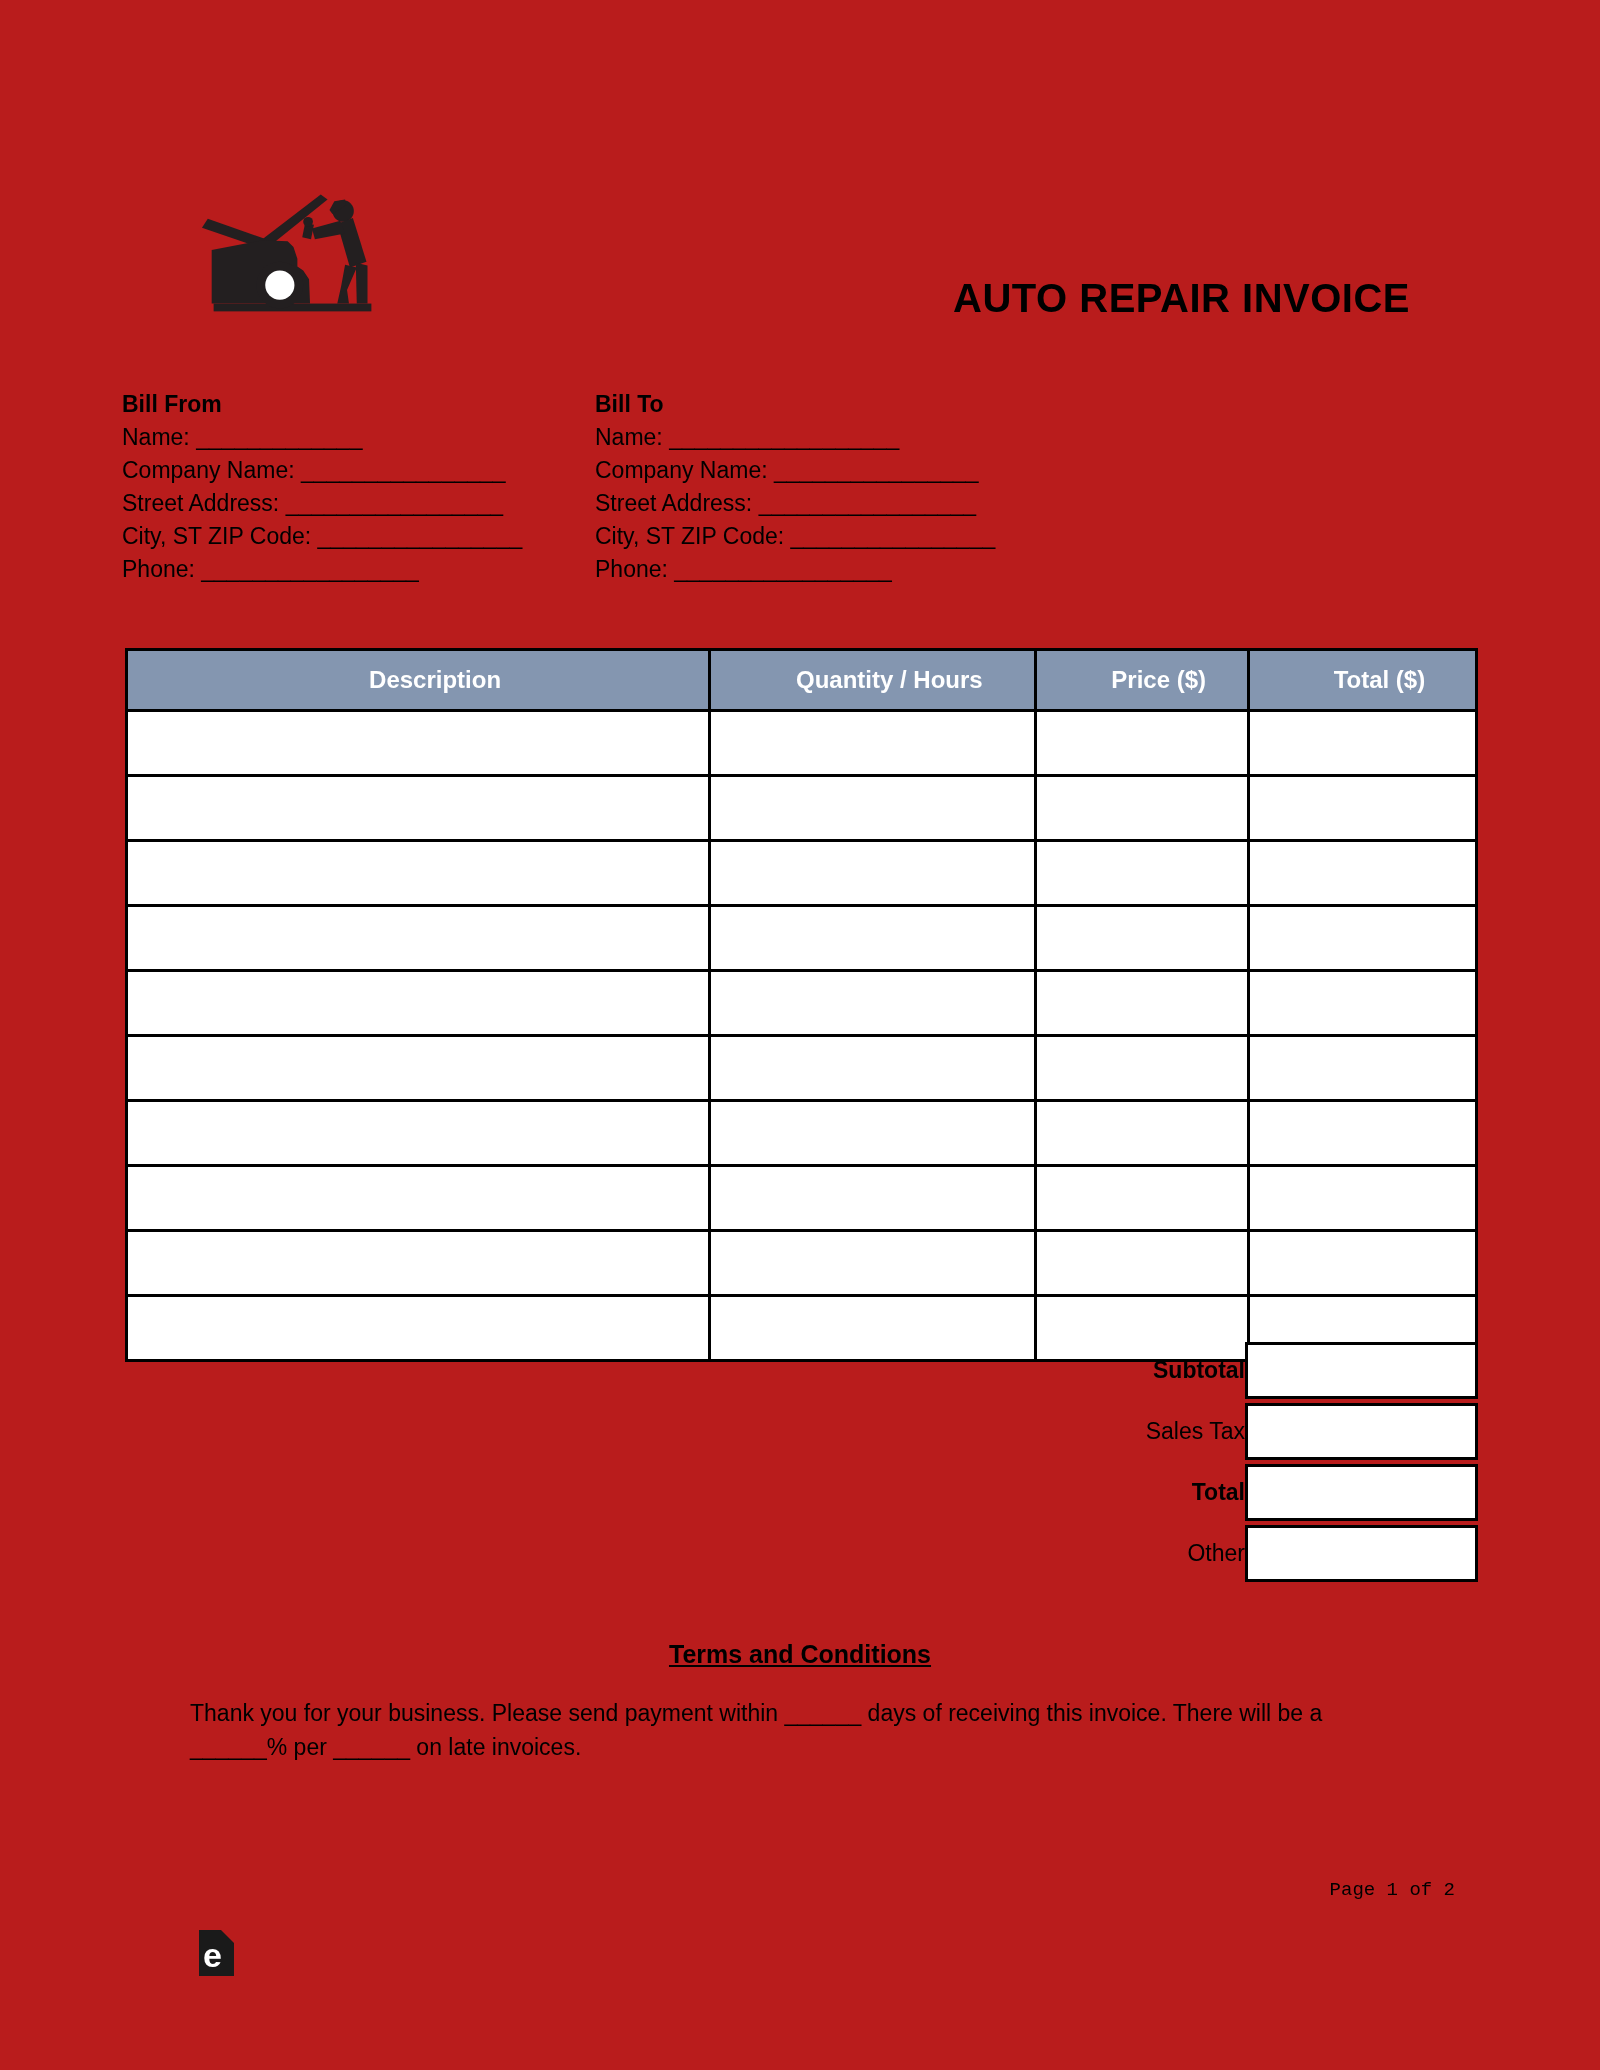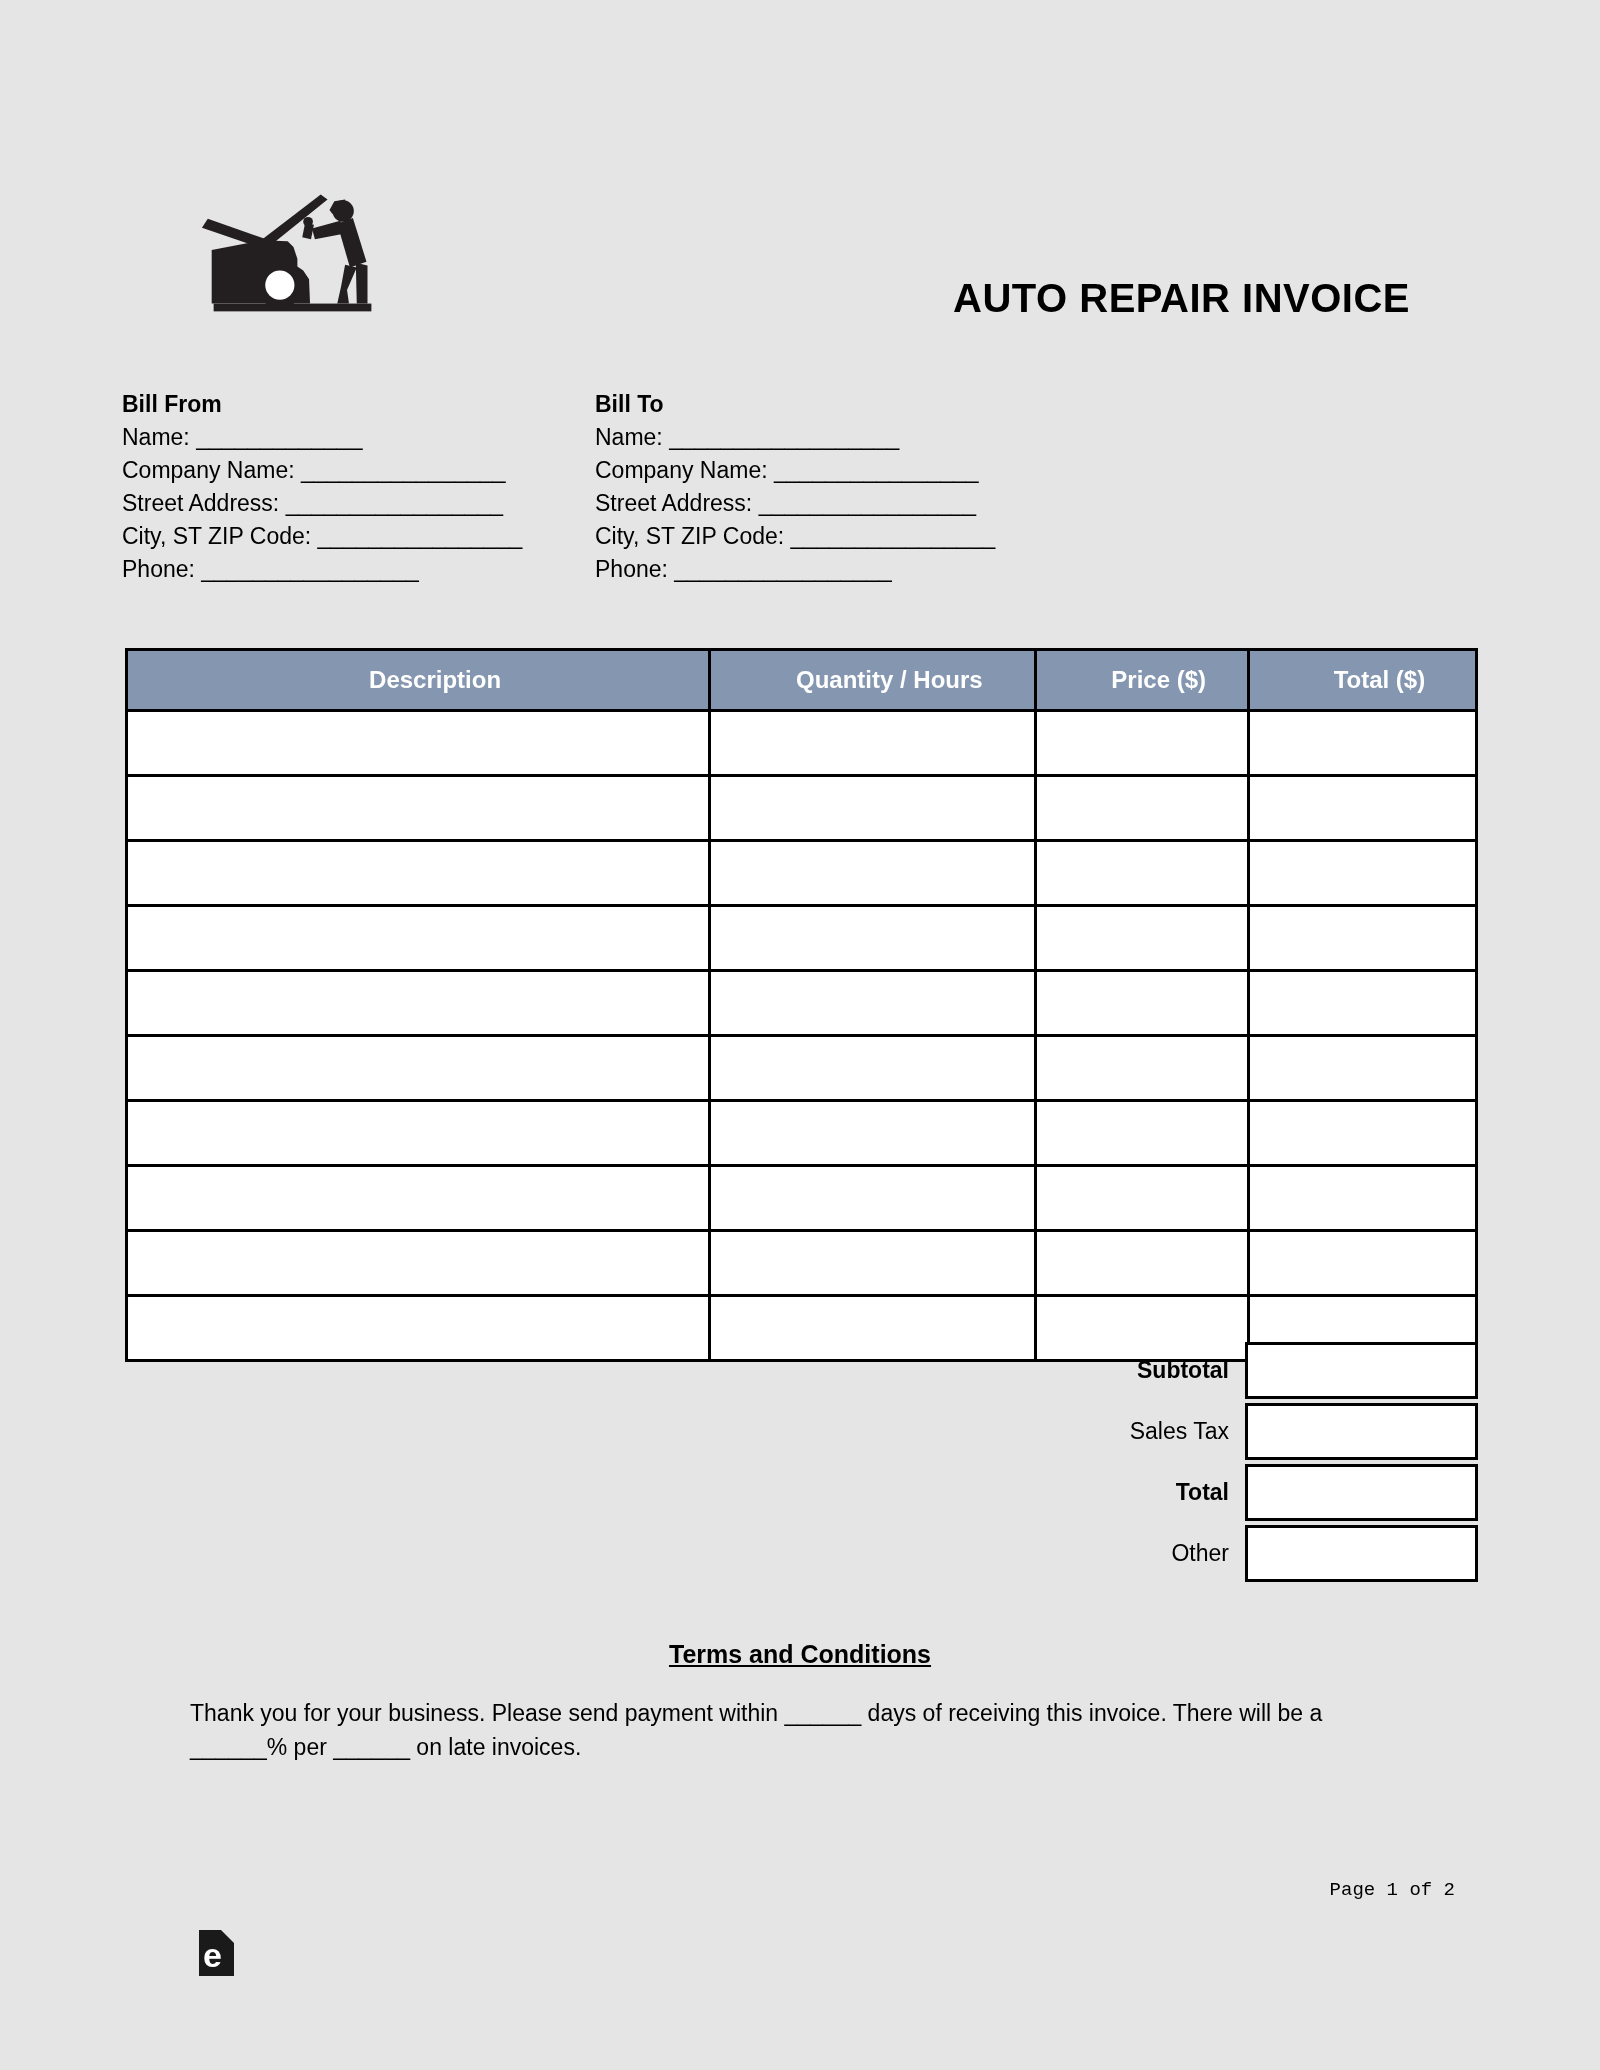--- a/index.html
+++ b/index.html
@@ -1,17 +1,17 @@
 <!DOCTYPE html>
 <html><head>
 <meta charset="utf-8">
 <style>
   html,body { margin:0; padding:0; background:#ffffff; }
   .page {
-    position:relative; width:1600px; height:2070px; background:#e5e5e5;
+    position:relative; width:1600px; height:2070px; background:#b91c1c;
     font-family:"Liberation Sans", sans-serif; color:#000000; overflow:hidden;
   }
   
   .logo { position:absolute; left:200px; top:182px; width:185px; height:138px; }
   
   .title {
     position:absolute; top:276px; right:190px; font-size:40px; font-weight:bold;
     letter-spacing:0.5px; line-height:1.1; white-space:nowrap;
   }
   
@@ -32,21 +32,21 @@
     height:56px; border:3px solid #000; text-align:center; vertical-align:middle;padding-left:35px;
   }
   table.items td { height:60px; border:3px solid #000; background:#fff; }
   .col-desc  { width:43.2%; }
   .col-qty   { width:24.1%; }
   .col-price { width:15.8%; }
   .col-total { width:16.9%; }
   
   .summary { position:absolute; left:125px; top:1340px; width:1353px; }
   .sum-row { display:flex; align-items:center; justify-content:flex-end; height:61px; }
-  .sum-label { font-size:23px; padding-right:16px; }
+  .sum-label { font-size:23px; padding-right:0; }
   .sum-label.bold { font-weight:bold; }
   .sum-box { width:233px; height:57px; border:3px solid #000; box-sizing:border-box; background:#fff; }
   
   .terms-heading {
     position:absolute; left:0; top:1640px; width:1600px; text-align:center;
     font-size:25px; font-weight:bold; text-decoration:underline;
   }
   .terms-body {
     position:absolute; left:190px; top:1696px; width:1205px;
     font-size:23px; line-height:34px;

